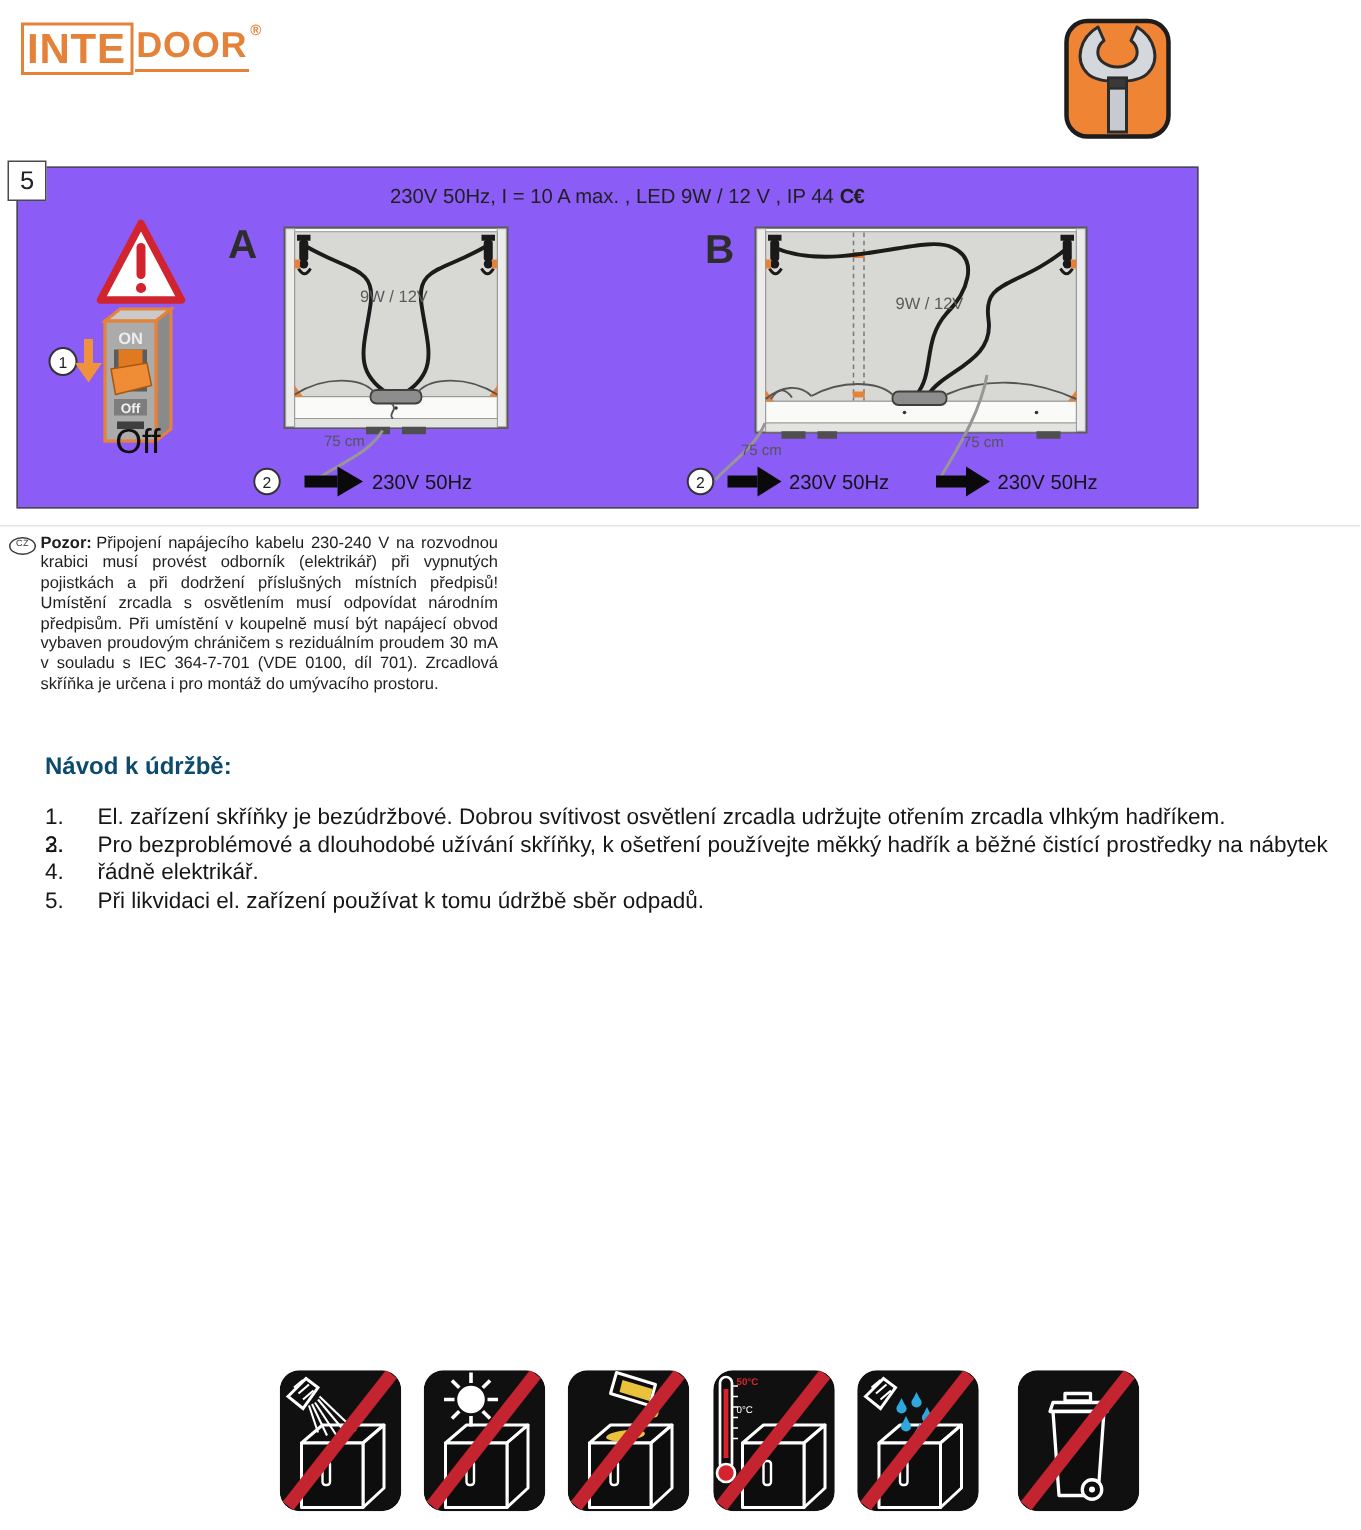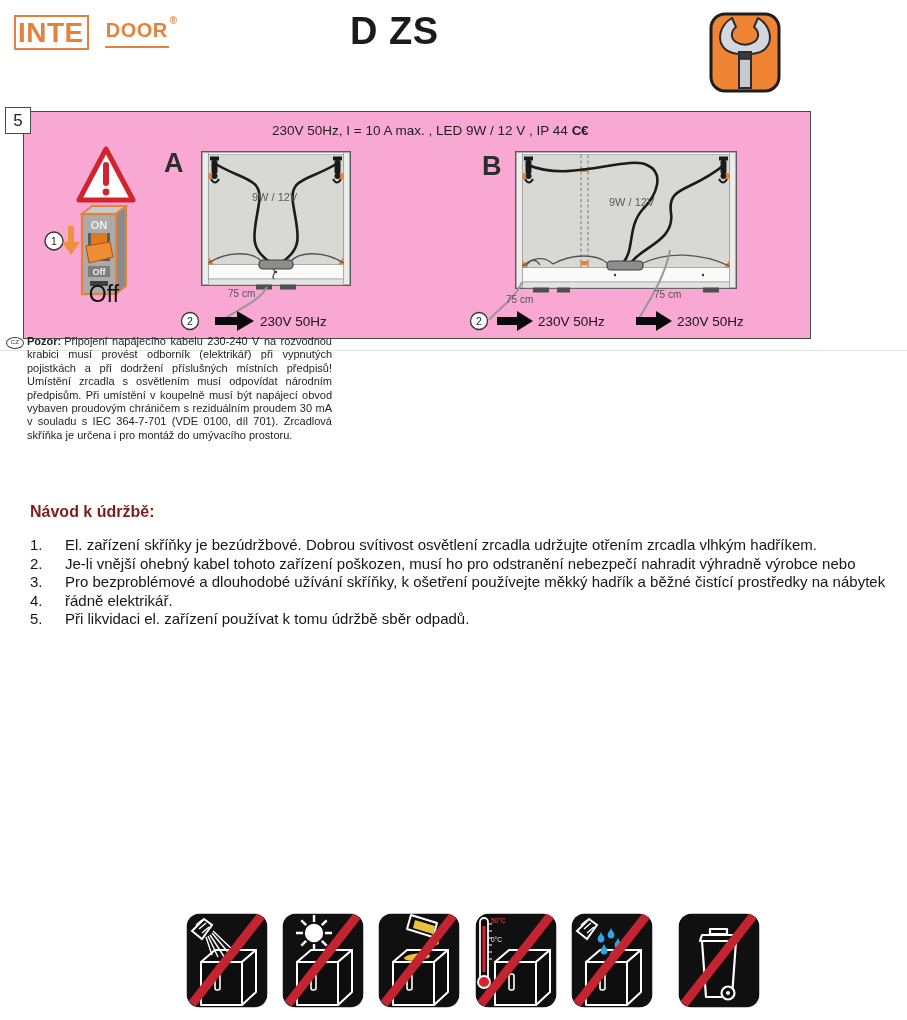--- a/index.html
+++ b/index.html
@@ -3,27 +3,27 @@
 <meta charset="utf-8">
 <style>
   html,body{margin:0;padding:0;}
   body{font-family:"Liberation Sans", sans-serif;background:#fff;}
   #page{position:relative;width:907px;height:1020px;background:#fff;overflow:hidden;}
   svg{font-family:"Liberation Sans", sans-serif;}
 
   
   .logo{position:absolute;left:14px;top:15px;display:flex;align-items:flex-start;color:#e5823a;font-weight:bold;}
   .logo-inte{font-size:28px;line-height:31px;border:2.5px solid #e5823a;padding:0 3px 0 2px;letter-spacing:.5px;}
-  .logo-door{font-size:20px;line-height:31px;border-bottom:2.5px solid #e5823a;padding:0 1px;margin-left:16px;letter-spacing:.5px;}
+  .logo-door{font-size:24px;line-height:31px;border-bottom:2.5px solid #e5823a;padding:0 1px;margin-left:1px;letter-spacing:.5px;}
   .logo-reg{font-size:10px;margin-left:1px;line-height:12px;}
   .title{position:absolute;left:350px;top:10px;font-size:38px;font-weight:bold;color:#1b1b1d;letter-spacing:.5px;}
   .service-icon{position:absolute;left:709px;top:12px;width:72px;height:81px;}
 
   
-  .panel{position:absolute;left:23px;top:111px;width:786px;height:226px;border:1.6px solid #4a4a4a;background:#f9a8d4;}
+  .panel{position:absolute;left:11px;top:111px;width:786px;height:226px;border:1.6px solid #4a4a4a;background:#8b5cf6;}
   .num-box{position:absolute;left:5px;top:107px;width:24px;height:25px;border:1.6px solid #4a4a4a;background:#fff;z-index:2;
            display:flex;align-items:center;justify-content:center;font-size:17px;color:#222;}
   .divider{position:absolute;left:0;top:350px;width:907px;height:1px;background:#e4e4e4;}
 
   
   .t-spec{font-size:13.5px;fill:#1f1f1f;}
   .t-ce{font-weight:bold;letter-spacing:-.5px;}
   .t-step{font-size:10.5px;fill:#222;}
   .t-on{font-size:11px;font-weight:bold;fill:#ededed;}
   .t-offsmall{font-size:9px;font-weight:bold;fill:#f2f2f2;}
@@ -33,28 +33,28 @@
   .t-dim{font-size:10px;fill:#555;}
   .t-supply{font-size:13.5px;fill:#141414;}
   .t-thermo-max{font-size:6.5px;fill:#d6242e;font-weight:bold;}
   .t-thermo-zero{font-size:6.5px;fill:#fff;}
   .wire{stroke:#1b1b1b;stroke-width:2.6;fill:none;stroke-linecap:round;}
   .wire-thin{stroke:#555;stroke-width:1.3;fill:none;}
   .cable{stroke:#979797;stroke-width:2;fill:none;}
   .dash{stroke:#777;stroke-width:1;stroke-dasharray:3 2.5;}
 
   
-  .warning{position:absolute;left:6px;top:335px;width:305px;font-size:11px;line-height:13.4px;color:#1f1f1f;
+  .warning{position:absolute;left:6px;top:356px;width:305px;font-size:11px;line-height:13.4px;color:#1f1f1f;
            text-align:justify;padding-left:21px;box-sizing:content-box;}
   .cz-badge{position:absolute;left:0;top:2px;width:16px;height:10px;border:1px solid #3a3a3a;border-radius:50%;
             font-size:6px;display:flex;align-items:center;justify-content:center;color:#333;letter-spacing:.3px;}
   .warn-label{font-weight:bold;margin-right:3px;}
 
   
-  .m-heading{position:absolute;left:30px;top:503px;font-size:16px;font-weight:bold;color:#7f1d1d;}
+  .m-heading{position:absolute;left:30px;top:503px;font-size:16px;font-weight:bold;color:#0c4a6e;}
   .mlist{position:absolute;left:30px;top:536px;font-size:15px;line-height:18.6px;color:#161616;}
   .mitem{position:relative;padding-left:23px;}
   .mnum{position:absolute;left:0;top:0;}
   .mline{white-space:nowrap;margin-left:12px;}
 
   
   .pg{position:absolute;top:912px;width:84px;height:97px;}
   .slash{stroke:#c32430;stroke-width:9;}
   .cabw polygon,.cabw rect{stroke:#fff;stroke-width:2;fill:#0d0d0d;stroke-linejoin:round;}
   .cabw .handle{stroke-width:1.6;}
@@ -64,21 +64,20 @@
 <body>
 
 <div id="page">
 
   <div class="logo">
     <span class="logo-inte">INTE</span>
       <span class="logo-door">DOOR</span>
       <sup class="logo-reg">®</sup>
   </div>
 
-  <div class="title">D ZS</div>
 
   <svg class="service-icon" viewBox="0 0 72 81">
     <rect x="2" y="2" width="68" height="77" rx="14" fill="#ef8435" stroke="#1d1d1d" stroke-width="3"></rect>
     <path d="M23,6 C11,13 7,28 16,37 C23,44 49,44 56,37 C65,28 61,13 49,6 L45,15 C50,19 51,26 45,30 C40,33.5 32,33.5 27,30 C21,26 22,19 27,15 Z" fill="#d4d7db" stroke="#2b2b2b" stroke-width="2" stroke-linejoin="round"></path>
     <rect x="30" y="40" width="12" height="36" fill="#c7cad0" stroke="#2b2b2b" stroke-width="2"></rect>
     <rect x="30" y="40" width="12" height="7" fill="#3a3a3a" stroke="#2b2b2b" stroke-width="1.5"></rect>
   </svg>
 
   <div class="num-box">5</div>
 
@@ -228,21 +227,20 @@
 
   <div class="m-heading">Návod k údržbě:</div>
 
   <div class="mlist">
     <div class="mitem">
       <span class="mnum">1.</span>
       <div class="mline">El. zařízení skříňky je bezúdržbové. Dobrou svítivost osvětlení zrcadla udržujte otřením zrcadla vlhkým hadříkem.</div>
     </div>
     <div class="mitem">
       <span class="mnum">2.</span>
-      <div class="mline">Je-li vnější ohebný kabel tohoto zařízení poškozen, musí ho pro odstranění nebezpečí nahradit výhradně výrobce nebo</div>
     </div>
     <div class="mitem">
       <span class="mnum">3.</span>
       <div class="mline">Pro bezproblémové a dlouhodobé užívání skříňky, k ošetření používejte měkký hadřík a běžné čistící prostředky na nábytek</div>
     </div>
     <div class="mitem">
       <span class="mnum">4.</span>
       <div class="mline">řádně elektrikář.</div>
     </div>
     <div class="mitem">

